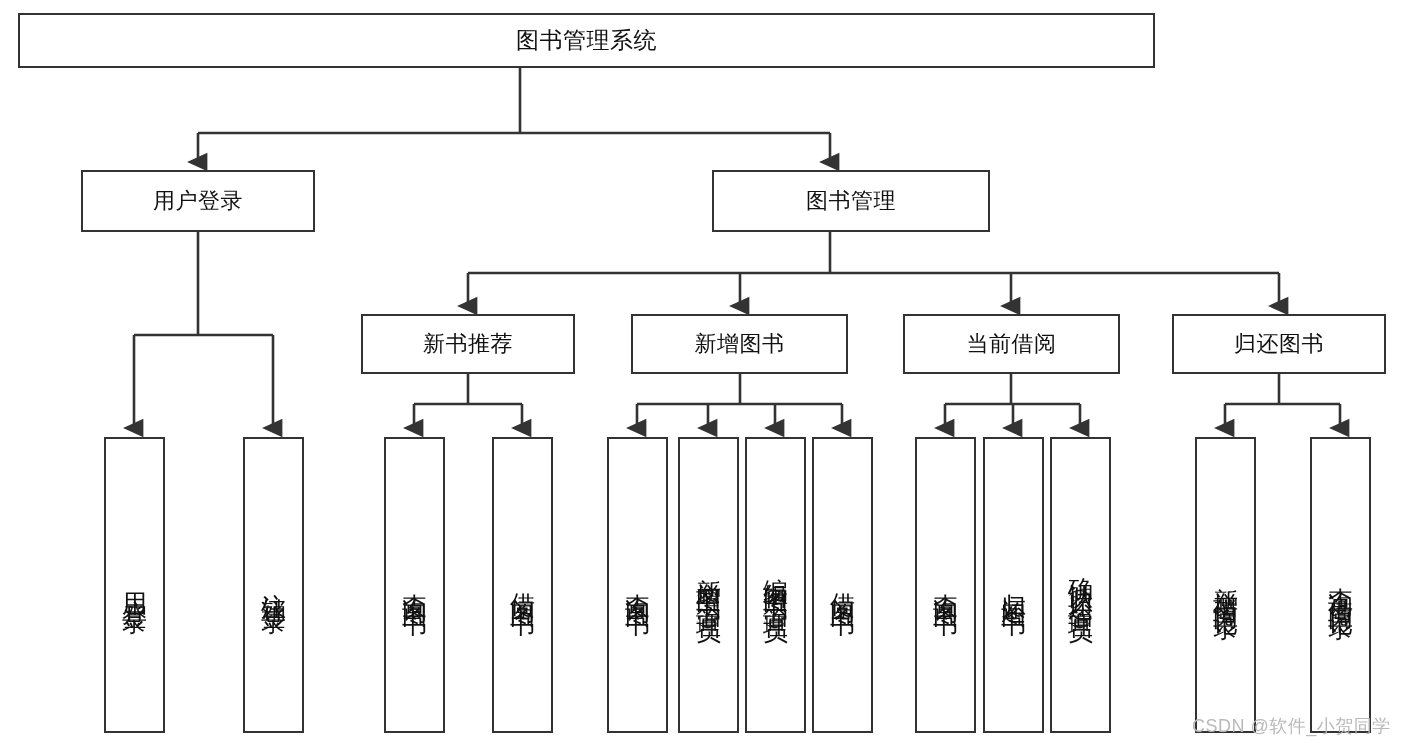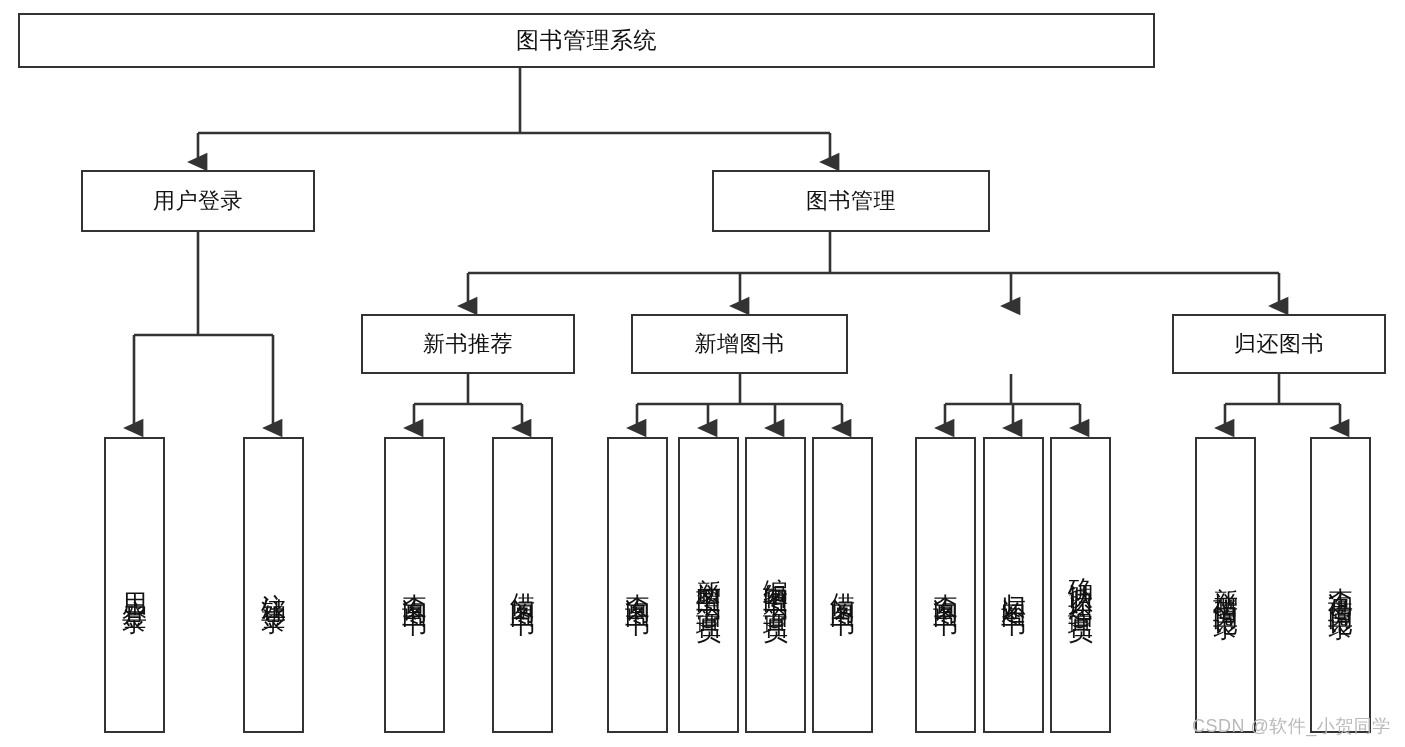--- a/index.html
+++ b/index.html
@@ -131,20 +131,23 @@
   <div class="node h" style="left:712px; top:170px; width:278px; height:62px;">
     <span class="label">图书管理</span>
   </div>
 
   <div class="node h" style="left:361px; top:314px; width:214px; height:60px;">
     <span class="label">新书推荐</span>
   </div>
   <div class="node h" style="left:631px; top:314px; width:217px; height:60px;">
     <span class="label">新增图书</span>
   </div>
+  <div class="node h" style="left:903px; top:314px; width:217px; height:60px;">
+    <span class="label">当前借阅</span>
+  </div>
   <div class="node h" style="left:1172px; top:314px; width:214px; height:60px;">
     <span class="label">归还图书</span>
   </div>
 
   <div class="node v" style="left:104px; top:437px; width:61px; height:296px;">
     <span class="label">用户登录</span>
   </div>
   <div class="node v" style="left:243px; top:437px; width:61px; height:296px;">
     <span class="label">注销登录</span>
   </div>

